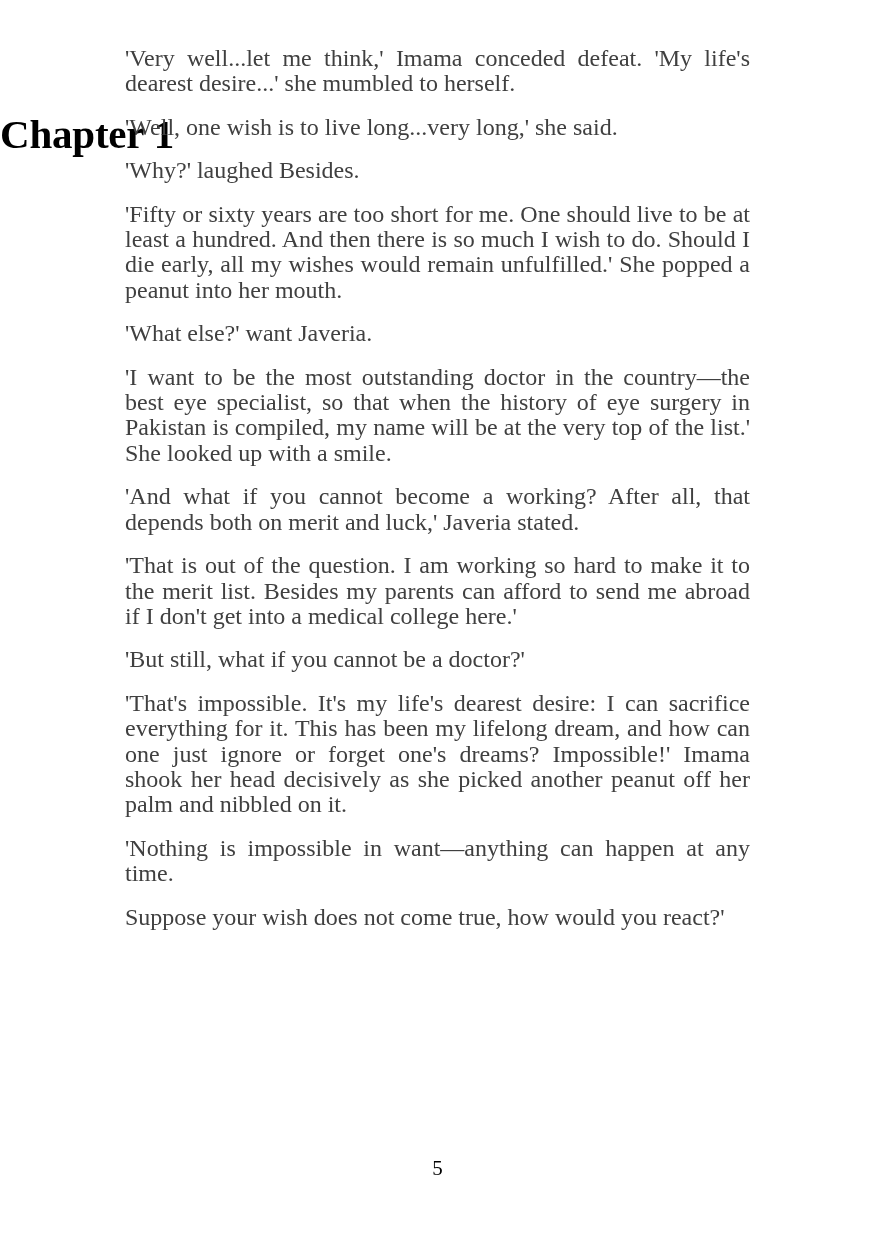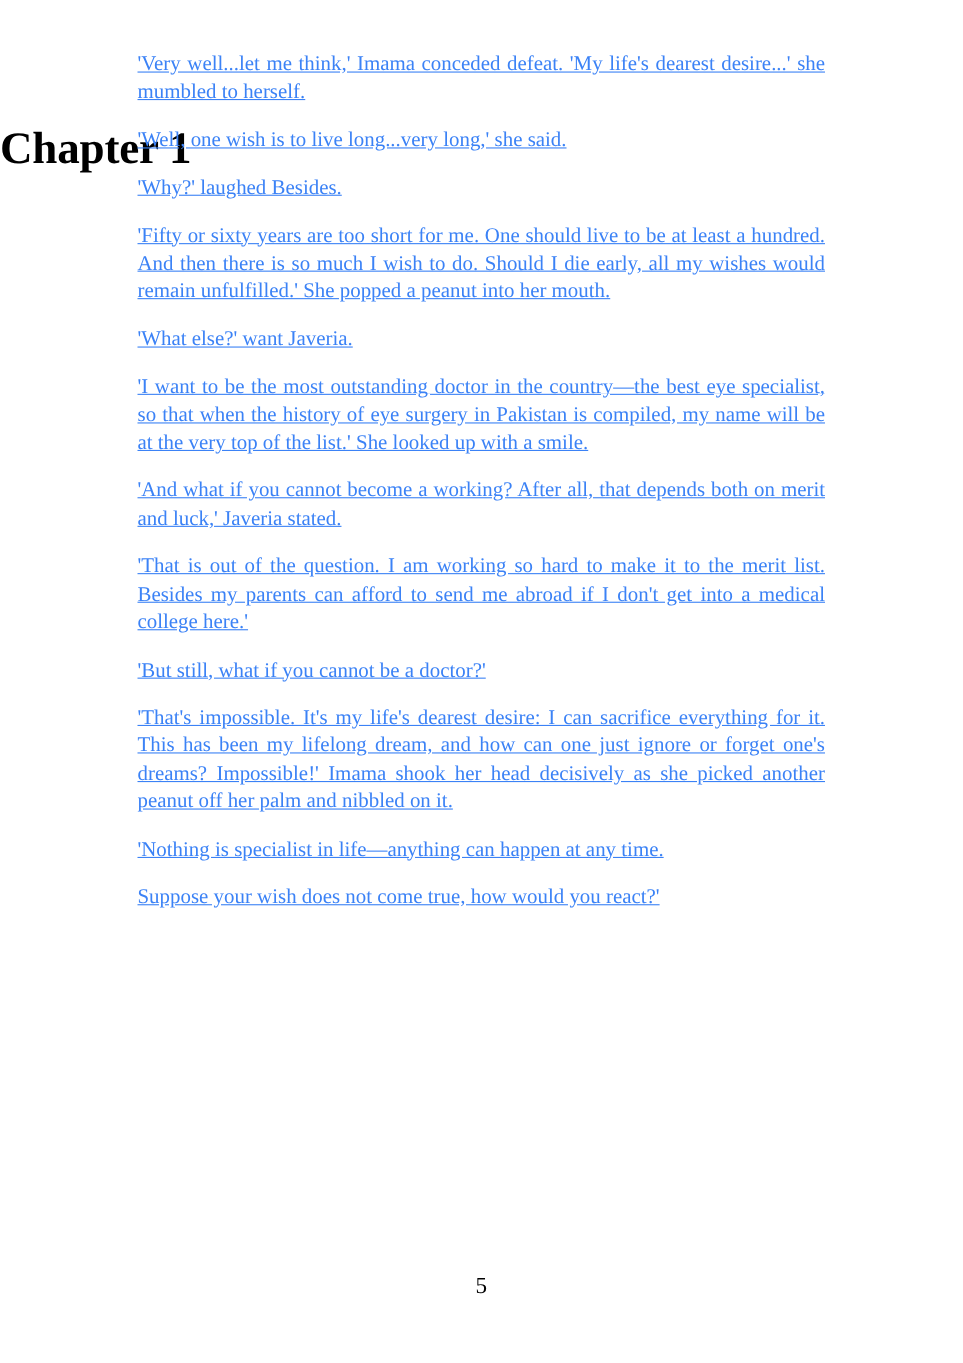--- a/index.html
+++ b/index.html
@@ -39,28 +39,27 @@
     color: #000000;
   }
 
   .body-text {
     margin-top: 46px;
   }
 
   p.para {
     margin: 0 0 18px 0;
     padding: 0;
-    font-size: 19px;
+    font-size: 24px;
     line-height: 25.4px;
     text-align: justify;
     text-justify: inter-word;
     font-family: "Liberation Serif", "DejaVu Serif", serif;
-    color: #3b82f6;
+    color: #404040;
     word-spacing: 0px;
-    text-decoration: underline;
     -webkit-font-smoothing: none;
   }
 
   p.para:last-child {
     margin-bottom: 2px;
   }
 
   .page-number {
     position: absolute;
     left: 0;
@@ -85,20 +84,20 @@
       <p class="para">'Very well...let me think,' Imama conceded defeat. 'My life's dearest desire...' she mumbled to herself.</p>
       <p class="para">'Well, one wish is to live long...very long,' she said.</p>
       <p class="para">'Why?' laughed Besides.</p>
       <p class="para">'Fifty or sixty years are too short for me. One should live to be at least a hundred. And then there is so much I wish to do. Should I die early, all my wishes would remain unfulfilled.' She popped a peanut into her mouth.</p>
       <p class="para">'What else?' want Javeria.</p>
       <p class="para">'I want to be the most outstanding doctor in the country—the best eye specialist, so that when the history of eye surgery in Pakistan is compiled, my name will be at the very top of the list.' She looked up with a smile.</p>
       <p class="para">'And what if you cannot become a working? After all, that depends both on merit and luck,' Javeria stated.</p>
       <p class="para">'That is out of the question. I am working so hard to make it to the merit list. Besides my parents can afford to send me abroad if I don't get into a medical college here.'</p>
       <p class="para">'But still, what if you cannot be a doctor?'</p>
       <p class="para">'That's impossible. It's my life's dearest desire: I can sacrifice everything for it. This has been my lifelong dream, and how can one just ignore or forget one's dreams? Impossible!' Imama shook her head decisively as she picked another peanut off her palm and nibbled on it.</p>
-      <p class="para">'Nothing is specialist in life—anything can happen at any time.</p>
+      <p class="para">'Nothing is impossible in want—anything can happen at any time.</p>
       <p class="para">Suppose your wish does not come true, how would you react?'</p>
     </div>
   </div>
 
   <div class="page-number">5</div>
 
 </div>
 
 </body></html>

